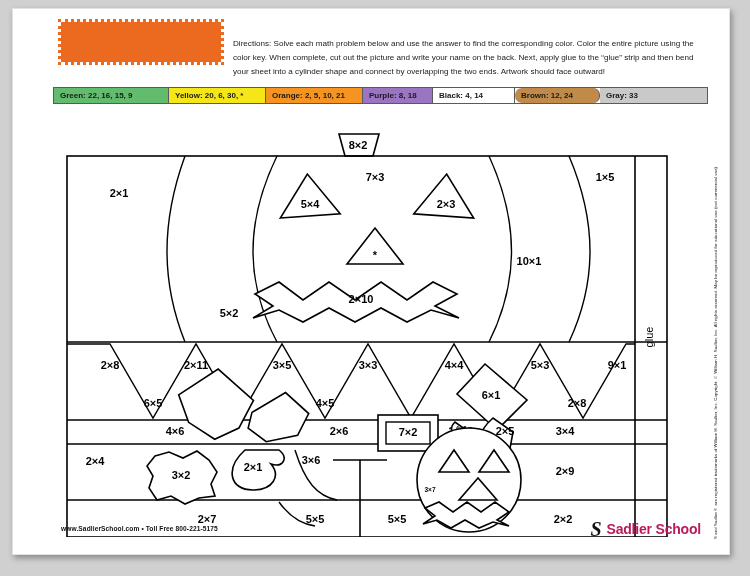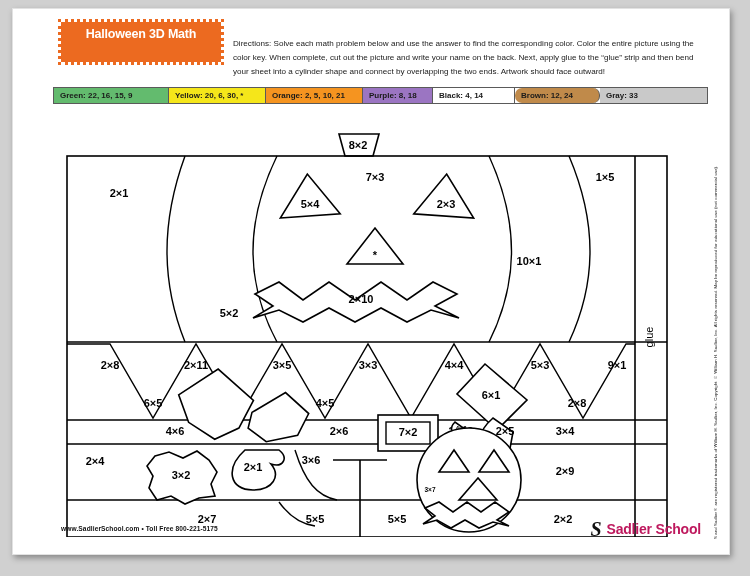--- a/index.html
+++ b/index.html
@@ -167,21 +167,20 @@
     letter-spacing: -0.2px;
   }
 </style>
 </head>
 <body>
 
 <div id="page">
   <div id="sheet">
 
     <div id="title-badge" style="background: rgb(236, 106, 32);">
-      <span class="tl">Halloween 3D Math</span>
     </div>
 
     <div id="directions">Directions: Solve each math problem below and use the answer to find the corresponding color.  Color the entire picture using the color key. When complete, cut out the picture and write your name on the back. Next, apply glue to the “glue” strip and then bend your sheet into a cylinder shape and connect by overlapping the two ends. Artwork should face outward!</div>
 
     <div id="colorkey">
         <div class="cell" style="background: rgb(99, 187, 110); width: 115px;">
           <span>Green: 22, 16, 15, 9</span>
         </div>
         <div class="cell" style="background: rgb(245, 230, 26); width: 97px; align-items: center;">
           <span>Yellow: 20, 6, 30, *</span>

